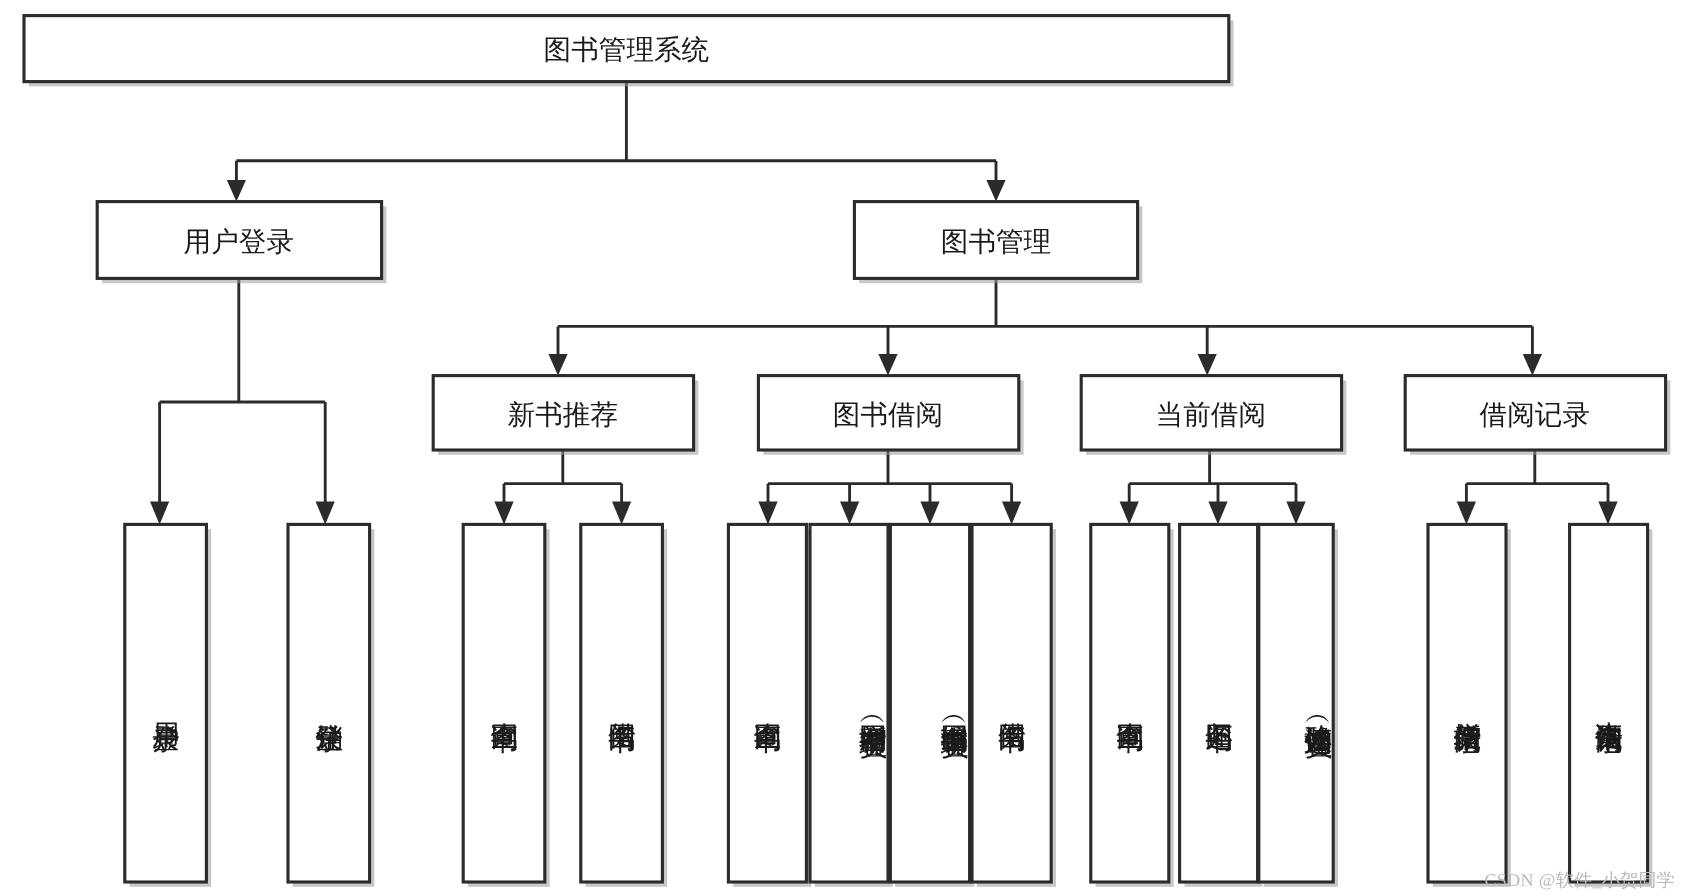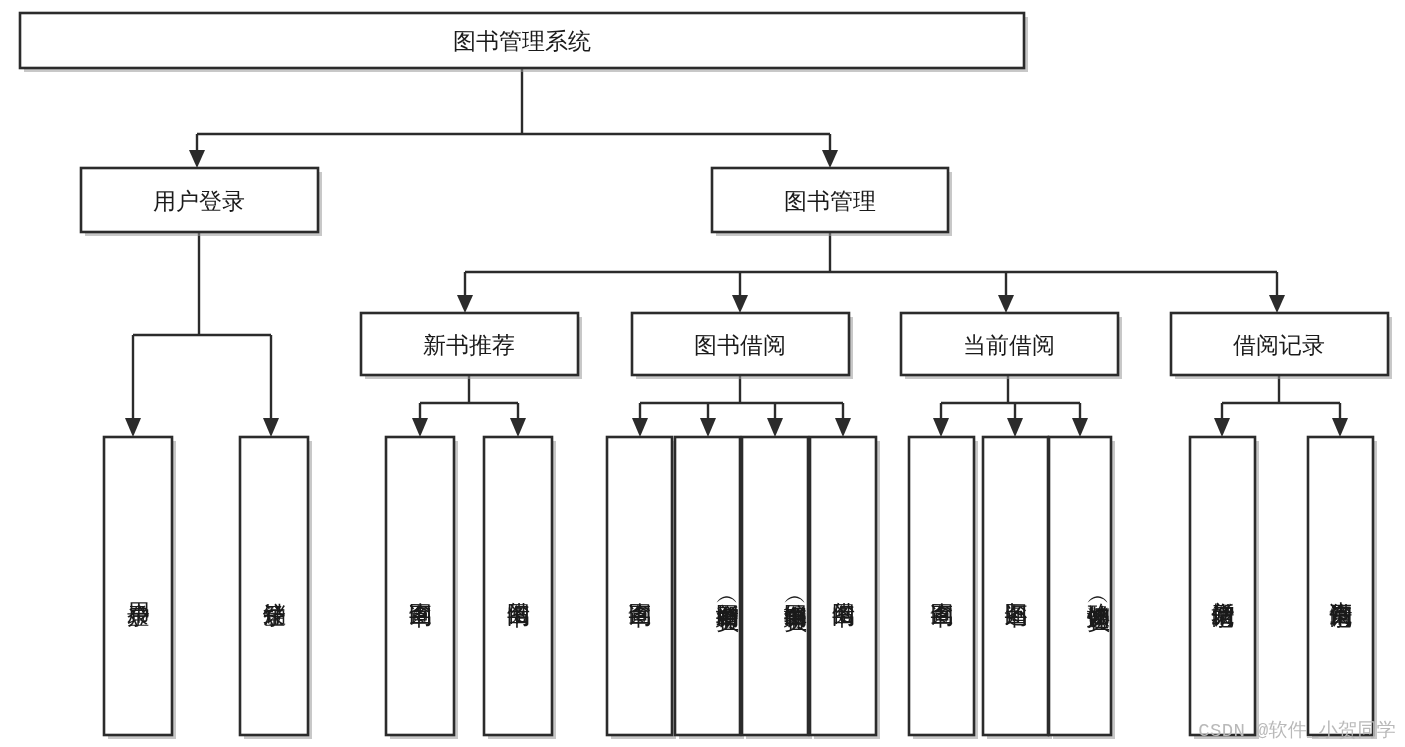--- a/index.html
+++ b/index.html
@@ -70,22 +70,22 @@
     pointer-events: none;
     user-select: none;
   }
   .node-label-v.centered {
     align-items: center;
   }
   .watermark {
     position: absolute;
     right: 8px;
     bottom: 4px;
-    font-family: Liberation Mono, monospace;
-    font-size: 19px;
+    font-family: Liberation Serif, serif;
+    font-size: 15px;
     color: #b9b9b9;
     white-space: nowrap;
     letter-spacing: 0.3px;
   }
 </style>
 </head>
 <body>
 
 <div id="diagram-root">
 

